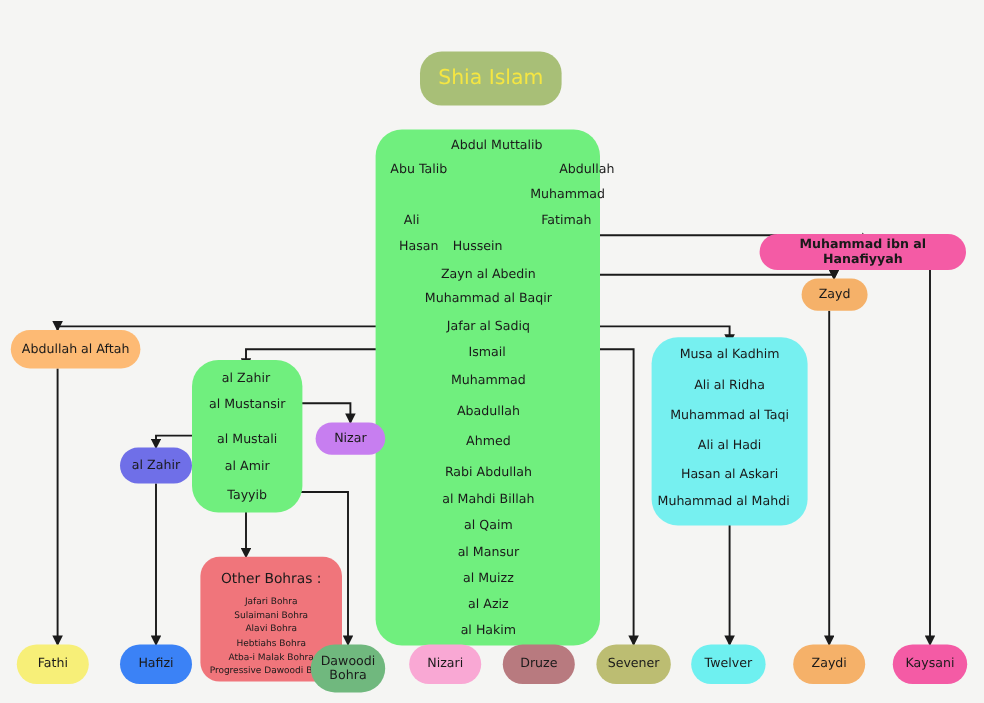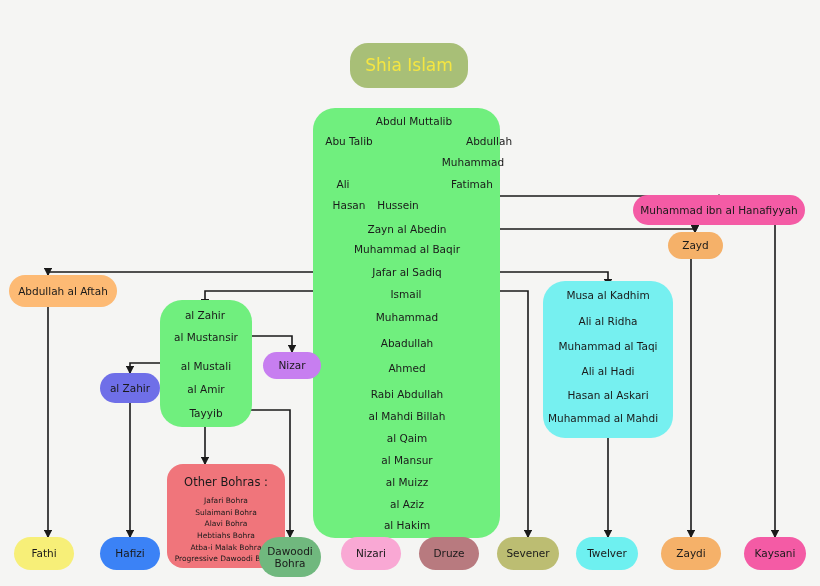--- a/index.html
+++ b/index.html
@@ -199,21 +199,21 @@
       </div>
       <div class="node plain" style="left: 570px; top: 362px; width: 76px; height: 18px; font-size: 10.5px;">
         <span>Ali al Hadi</span>
       </div>
       <div class="node plain" style="left: 556px; top: 386px; width: 104px; height: 18px; font-size: 10.5px;">
         <span>Hasan al Askari</span>
       </div>
       <div class="node plain" style="left: 544px; top: 409px; width: 118px; height: 18px; font-size: 10.5px;">
         <span>Muhammad al Mahdi</span>
       </div>
-      <div class="node pill" style="left: 633px; top: 195px; width: 172px; height: 30px; font-size: 10.5px; background: rgb(244, 91, 165);">
+      <div class="node pill" style="left: 633px; top: 195px; width: 172px; height: 30px; font-size: 10.5px; background: rgb(244, 91, 165); font-weight: bold;">
         <span>Muhammad ibn al Hanafiyyah</span>
       </div>
       <div class="node pill" style="left: 668px; top: 232px; width: 55px; height: 27px; font-size: 10.5px; background: rgb(245, 177, 105);">
         <span>Zayd</span>
       </div>
       <div class="node pill" style="left: 9px; top: 275px; width: 108px; height: 32px; font-size: 10.5px; background: #fdba74;">
         <span>Abdullah al Aftah</span>
       </div>
       <div class="node pill" style="left: 263px; top: 352px; width: 58px; height: 27px; font-size: 10.5px; background: rgb(199, 126, 240);">
         <span>Nizar</span>

